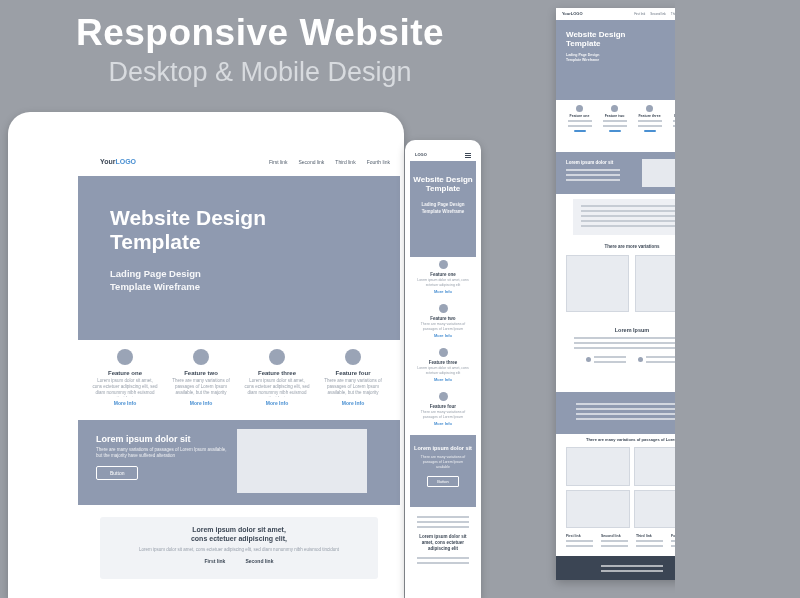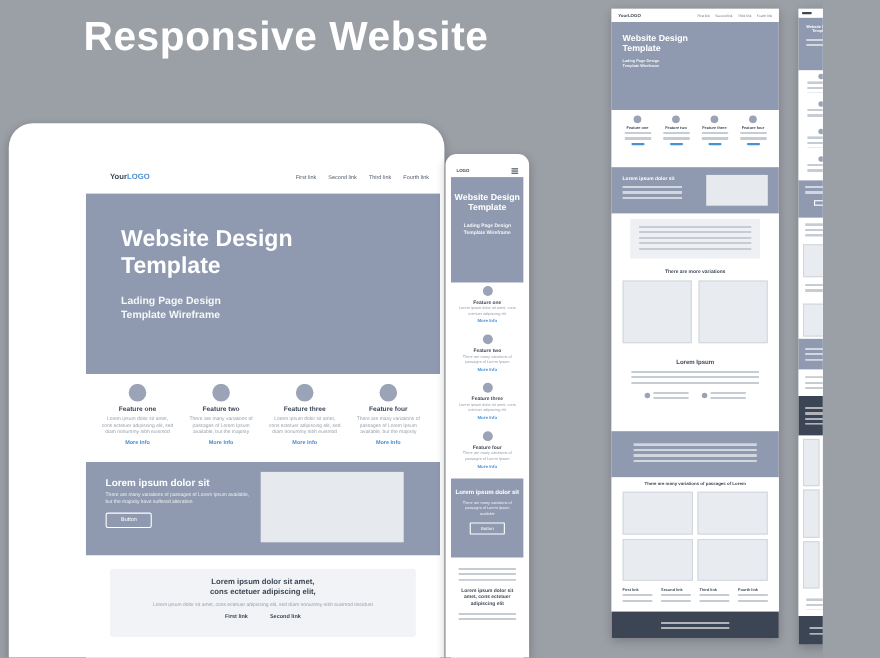--- a/index.html
+++ b/index.html
@@ -1,17 +1,17 @@
 <!DOCTYPE html>
 <html><head>
 <meta charset="utf-8">
 <style>
   *{margin:0;padding:0;box-sizing:border-box;}
   html,body{background:#9b9fa6;}
-  .stage{position:relative;width:748px;height:598px;background:#9b9fa6;overflow:hidden;
+  .stage{position:relative;width:675px;height:598px;background:#9b9fa6;overflow:hidden;
          font-family:"Liberation Sans",sans-serif;padding-left:28px;}
 
   
   .banner{position:absolute;left:36px;top:12px;width:448px;text-align:center;}
   .banner-title{font-size:37px;font-weight:700;color:#ffffff;letter-spacing:.5px;}
   .banner-sub{font-size:27px;color:#d8dbdf;margin-top:3px;}
 
   
   .card{position:absolute;background:#fff;box-shadow:0 3px 9px rgba(0,0,0,.22);}
   .sec{position:absolute;left:0;width:100%;overflow:hidden;}
@@ -155,20 +155,21 @@
   .p2-darkbar{height:26px;}
   .p2-darkbar .sk-light{width:20px;height:7px;margin:10px auto 0;}
 </style>
 </head>
 <body>
 
 <div class="stage">
 
   <div class="banner">
     <div class="banner-title">Responsive Website</div>
+    <div class="banner-sub">Desktop &amp; Mobile Design</div>
   </div>
 
   <div class="card tablet">
     <div class="dpage">
 
       <div class="sec d-header">
         <div class="d-logo"><span>Your</span><b>LOGO</b></div>
         <div class="d-nav">
           <span>First link</span>
           <span>Second link</span>

